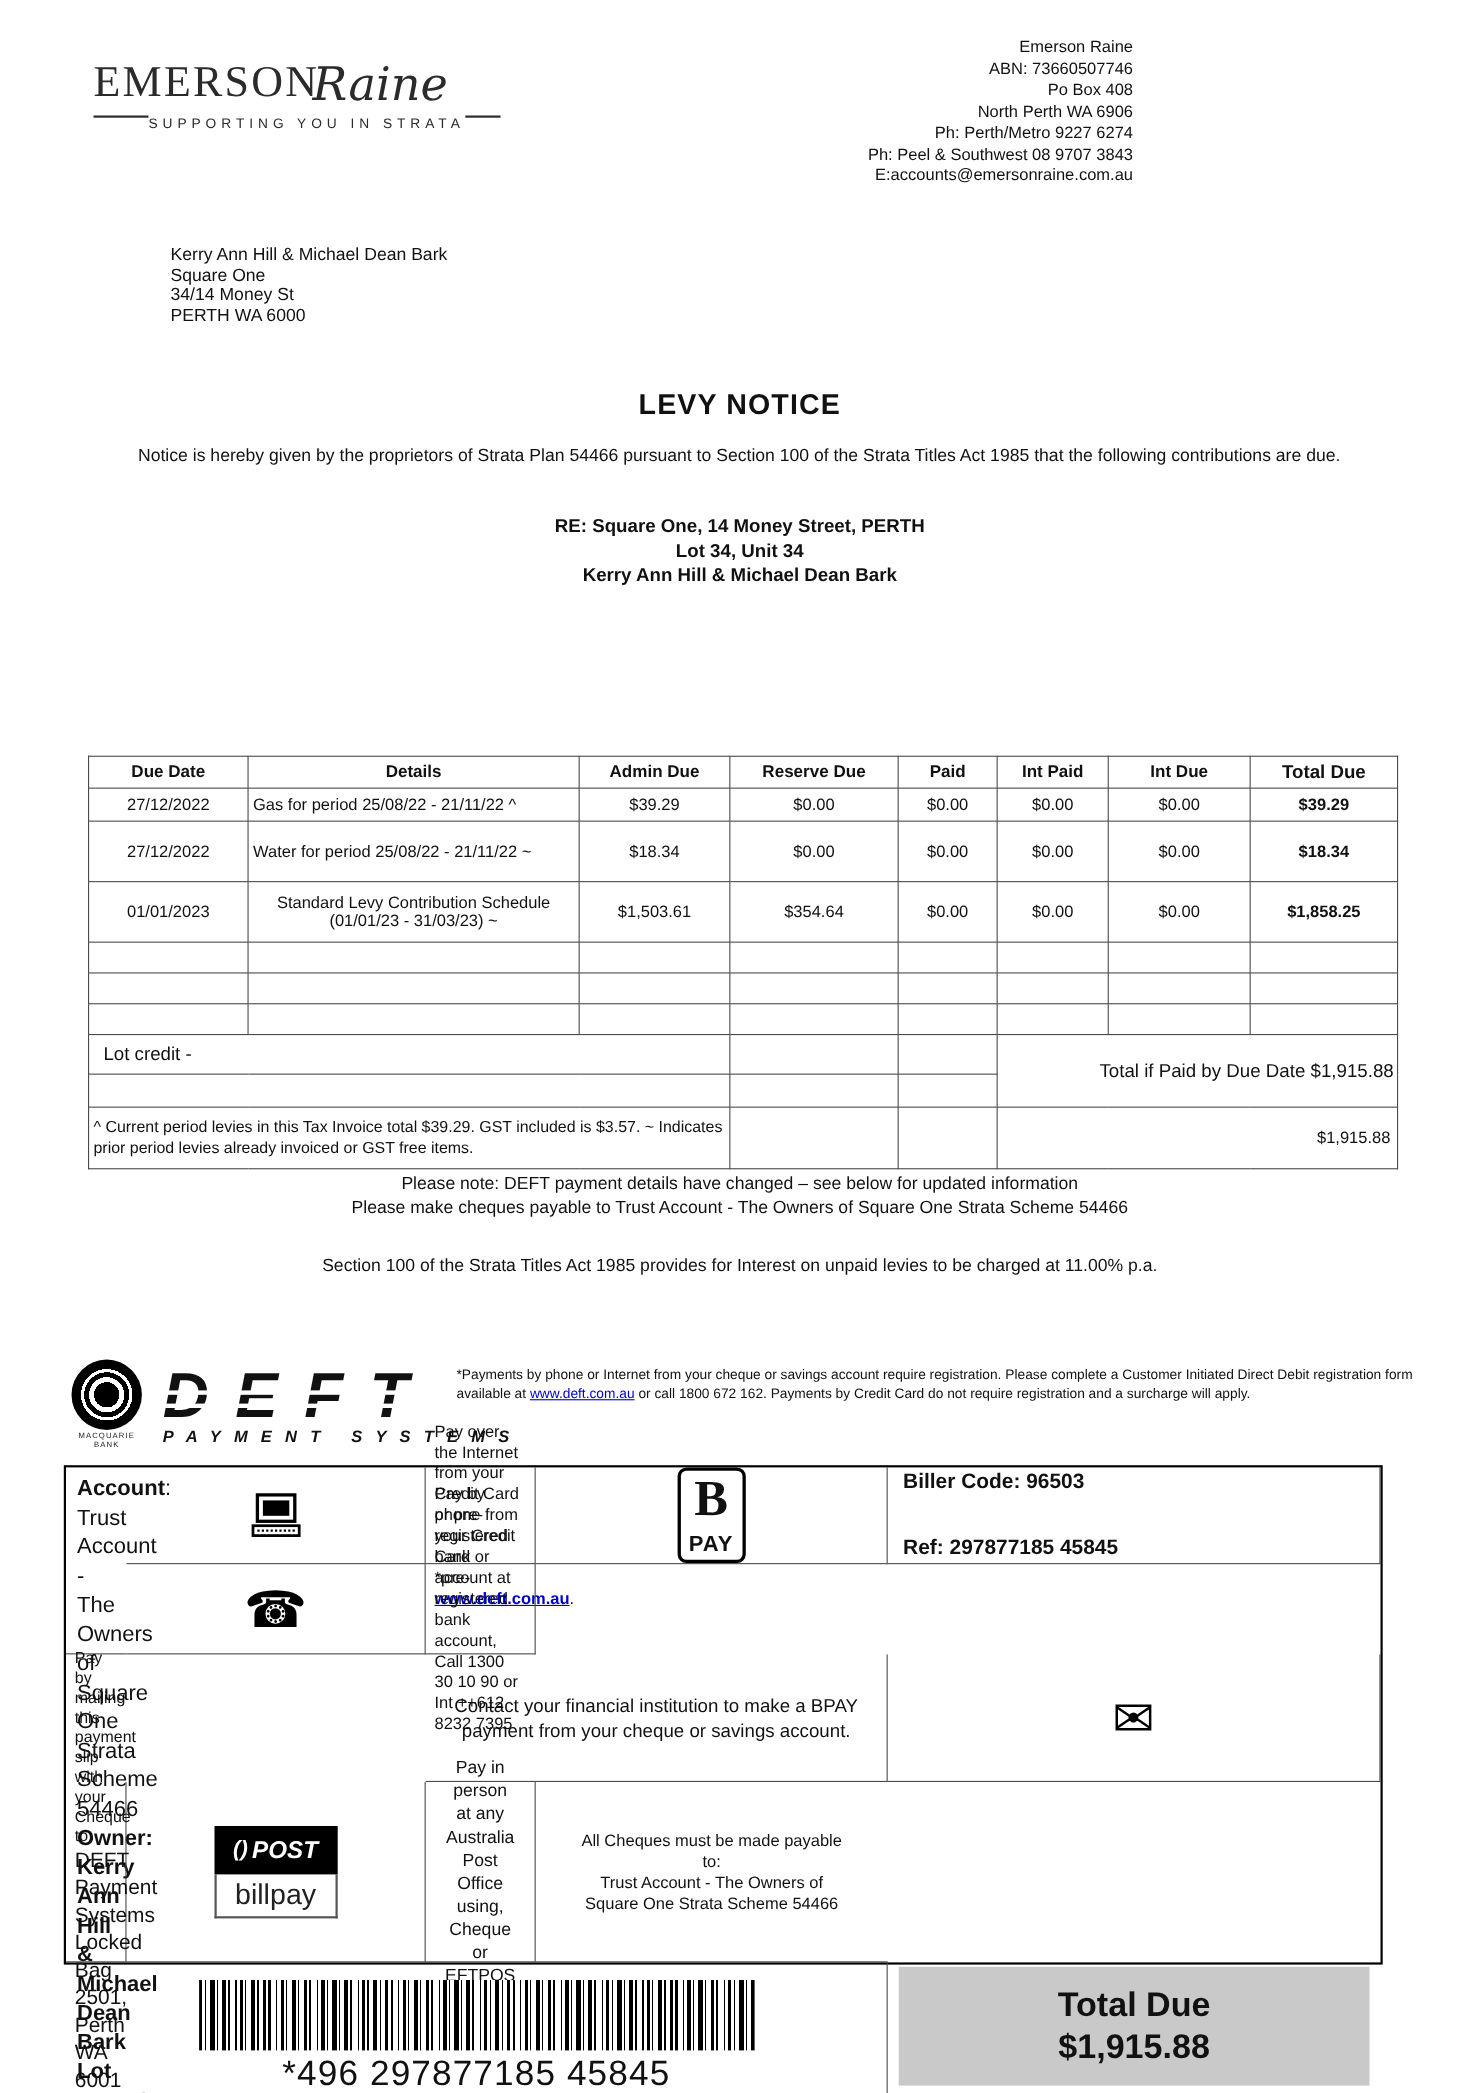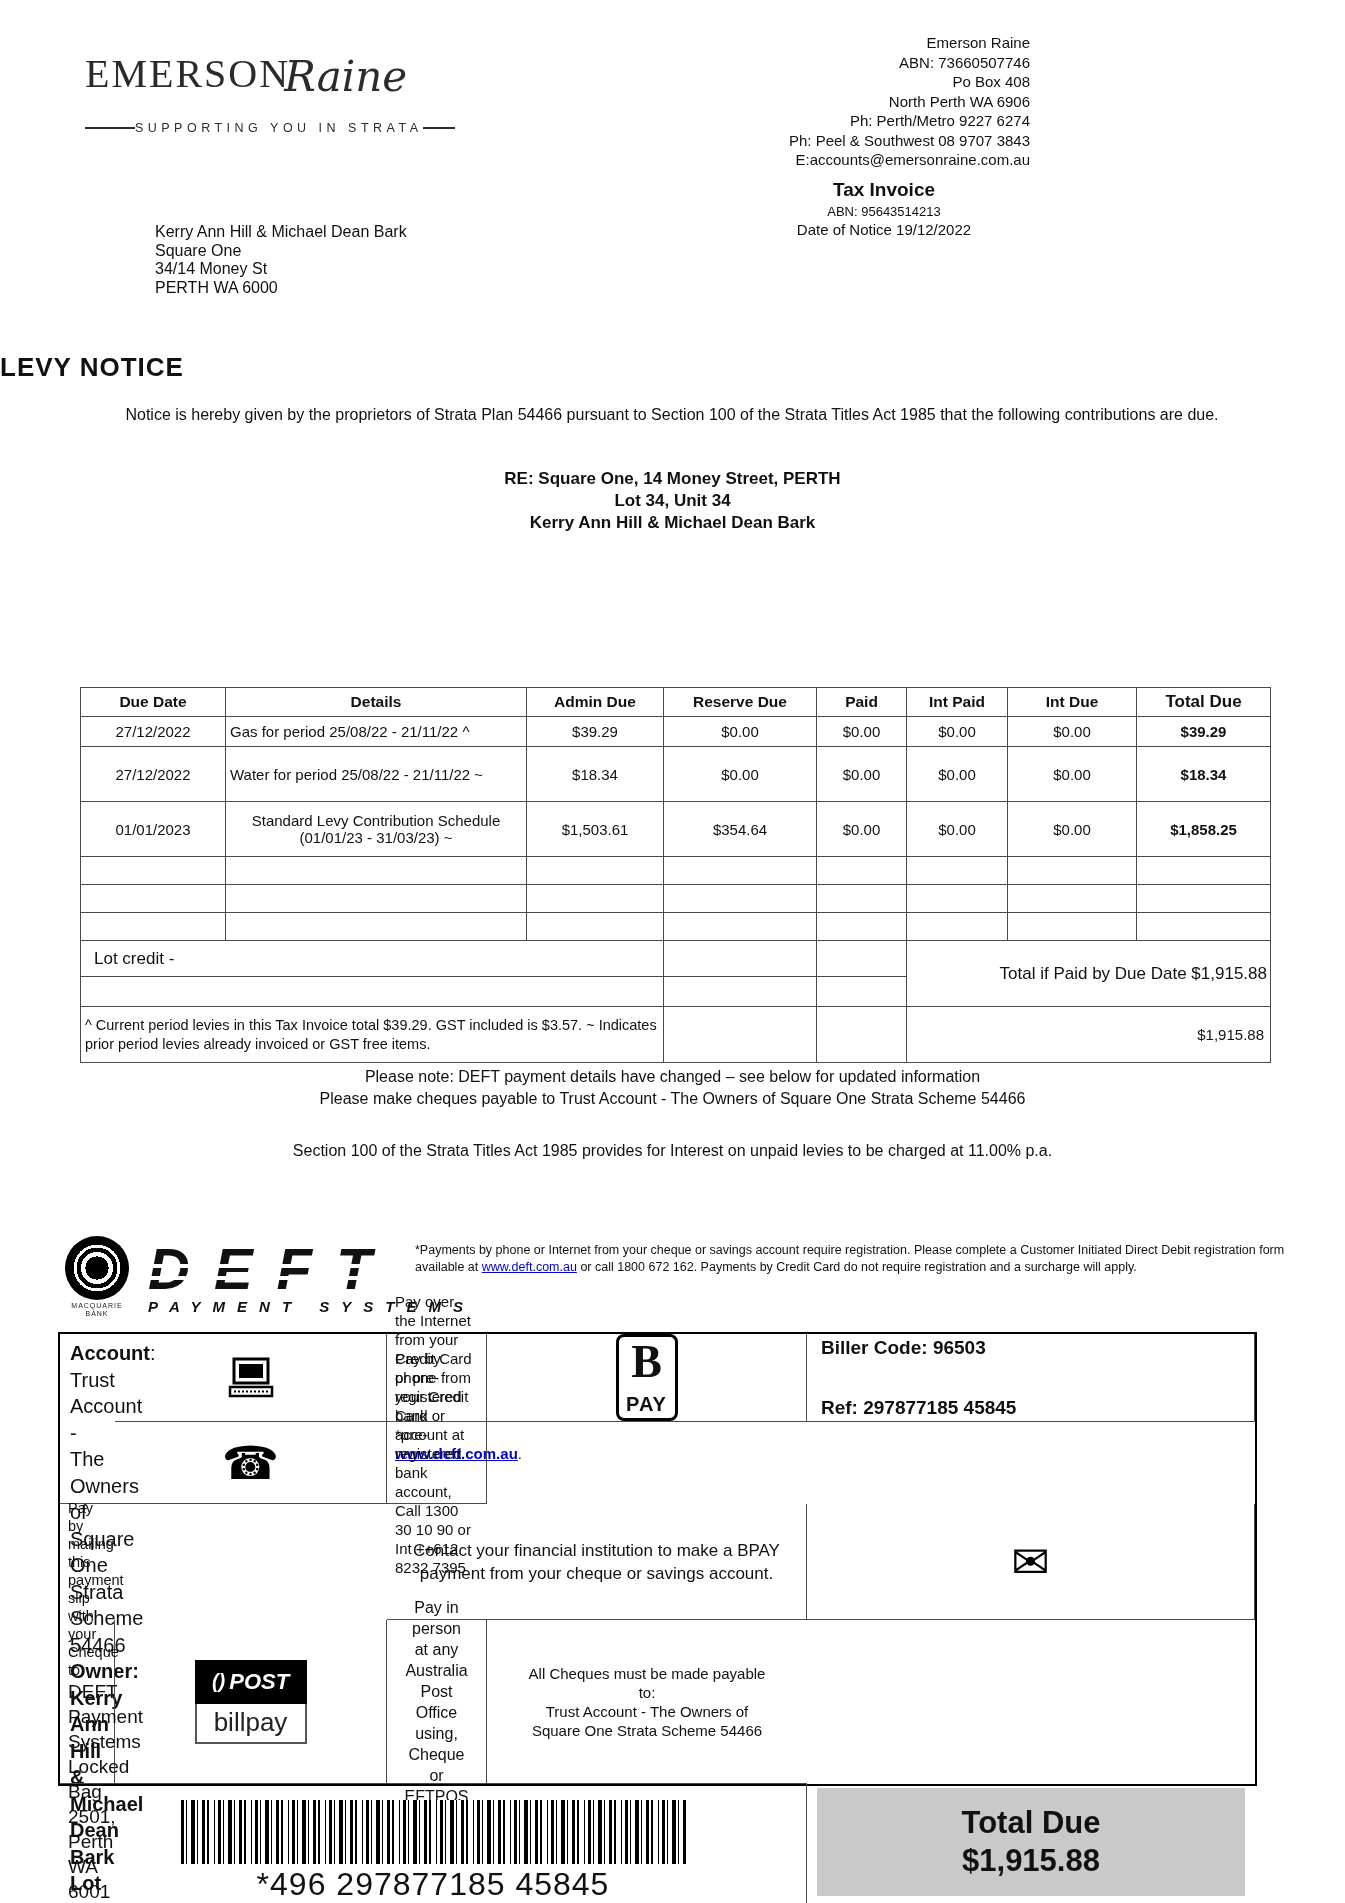--- a/index.html
+++ b/index.html
@@ -5,35 +5,35 @@
   html,body{margin:0;padding:0;background:#ffffff;}
   .page{position:relative;width:1345px;height:1903px;background:#fff;color:#111;
         font-family:"Liberation Sans",sans-serif;overflow:hidden;}
 
   
   .logo-block{position:absolute;left:85px;top:48px;width:370px;}
   .logo-line{white-space:nowrap;}
   .logo-primary{font-family:"Liberation Serif",serif;font-size:40px;letter-spacing:2px;color:#2b2b2b;}
   .logo-script{font-family:"DejaVu Serif",serif;font-style:italic;font-size:42px;color:#2b2b2b;
                margin-left:-6px;position:relative;top:4px;}
-  .logo-tagline{display:flex;align-items:center;gap:0;margin-top:24px;color:#2b2b2b;}
+  .logo-tagline{display:flex;gap:0;margin-top:8px;color:#2b2b2b;}
   .logo-tagline .rule{height:2px;background:#2b2b2b;}
   .logo-tagline .rule.l{width:80px;} .logo-tagline .rule.r{width:52px;}
   .logo-tagline .tag-text{font-size:12.5px;letter-spacing:4.5px;white-space:nowrap;}
 
   .company-info{position:absolute;top:33px;right:315px;text-align:right;font-size:15px;line-height:19.5px;}
   .invoice-head{position:absolute;left:735px;top:179px;width:298px;text-align:center;}
   .invoice-title{font-size:19px;font-weight:bold;}
   .invoice-abn{font-size:13px;margin-top:3px;}
   .invoice-date{font-size:15px;margin-top:2px;}
 
   .addressee{position:absolute;left:155px;top:223px;font-size:16px;line-height:18.5px;}
 
   
-  .levy-heading{position:absolute;left:0;top:352px;width:100%;
+  .levy-heading{position:absolute;left:0;top:352px;width:100%;text-align:center;
                 font-size:26px;font-weight:bold;letter-spacing:1px;}
   .notice-body{position:absolute;left:92px;top:404px;width:1160px;text-align:center;
                font-size:16px;line-height:21px;}
   .re-block{position:absolute;left:0;top:468px;width:100%;text-align:center;
             font-weight:bold;font-size:17px;line-height:22px;}
 
   
   .levy-table{position:absolute;left:80px;top:687px;border-collapse:collapse;table-layout:fixed;}
   .levy-table td,.levy-table th{border:1px solid #4a4a4a;padding:1px 4px;font-size:15px;
         text-align:center;vertical-align:middle;overflow:hidden;}
@@ -152,25 +152,20 @@
   <div class="company-info">
     <div>Emerson Raine</div>
     <div>ABN: 73660507746</div>
     <div>Po Box 408</div>
     <div>North Perth WA 6906</div>
     <div>Ph: Perth/Metro 9227 6274</div>
     <div>Ph: Peel &amp; Southwest 08 9707 3843</div>
     <div>E:accounts@emersonraine.com.au</div>
   </div>
 
-  <div class="invoice-head">
-    <div class="invoice-title">Tax Invoice</div>
-    <div class="invoice-abn">ABN: 95643514213</div>
-    <div class="invoice-date">Date of Notice 19/12/2022</div>
-  </div>
 
   <div class="addressee">
     <div>Kerry Ann Hill &amp; Michael Dean Bark</div>
     <div>Square One</div>
     <div>34/14 Money St</div>
     <div>PERTH WA 6000</div>
   </div>
 
   <div class="levy-heading">LEVY NOTICE</div>
   <div class="notice-body">Notice is hereby given by the proprietors of Strata Plan 54466 pursuant to Section 100 of the Strata Titles Act 1985 that the following contributions are due.</div>

